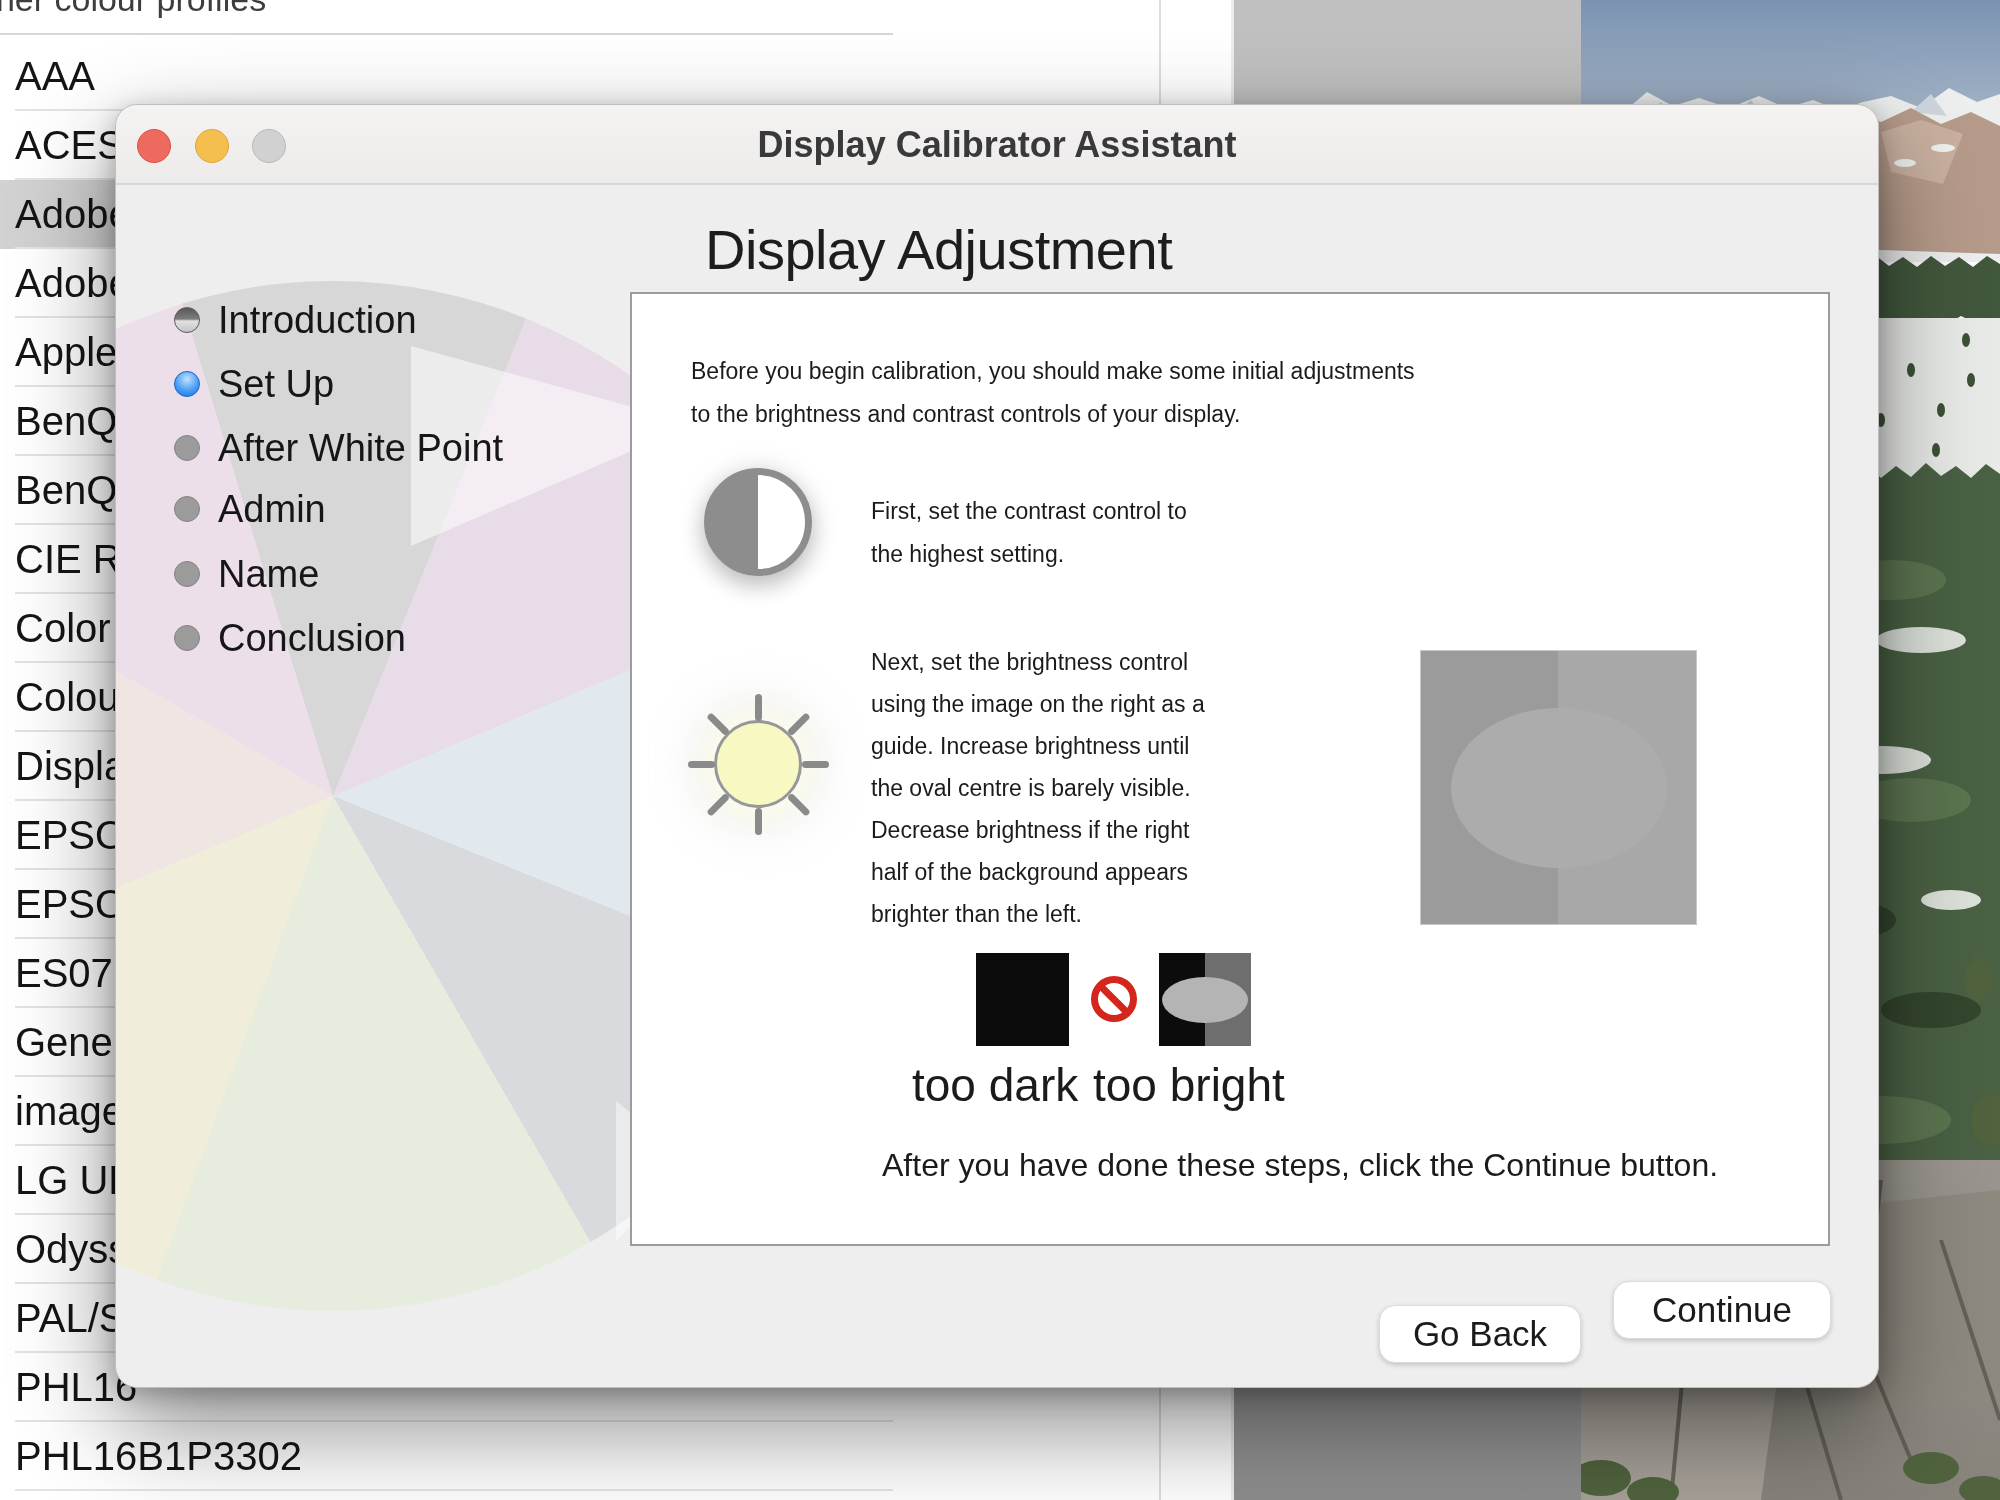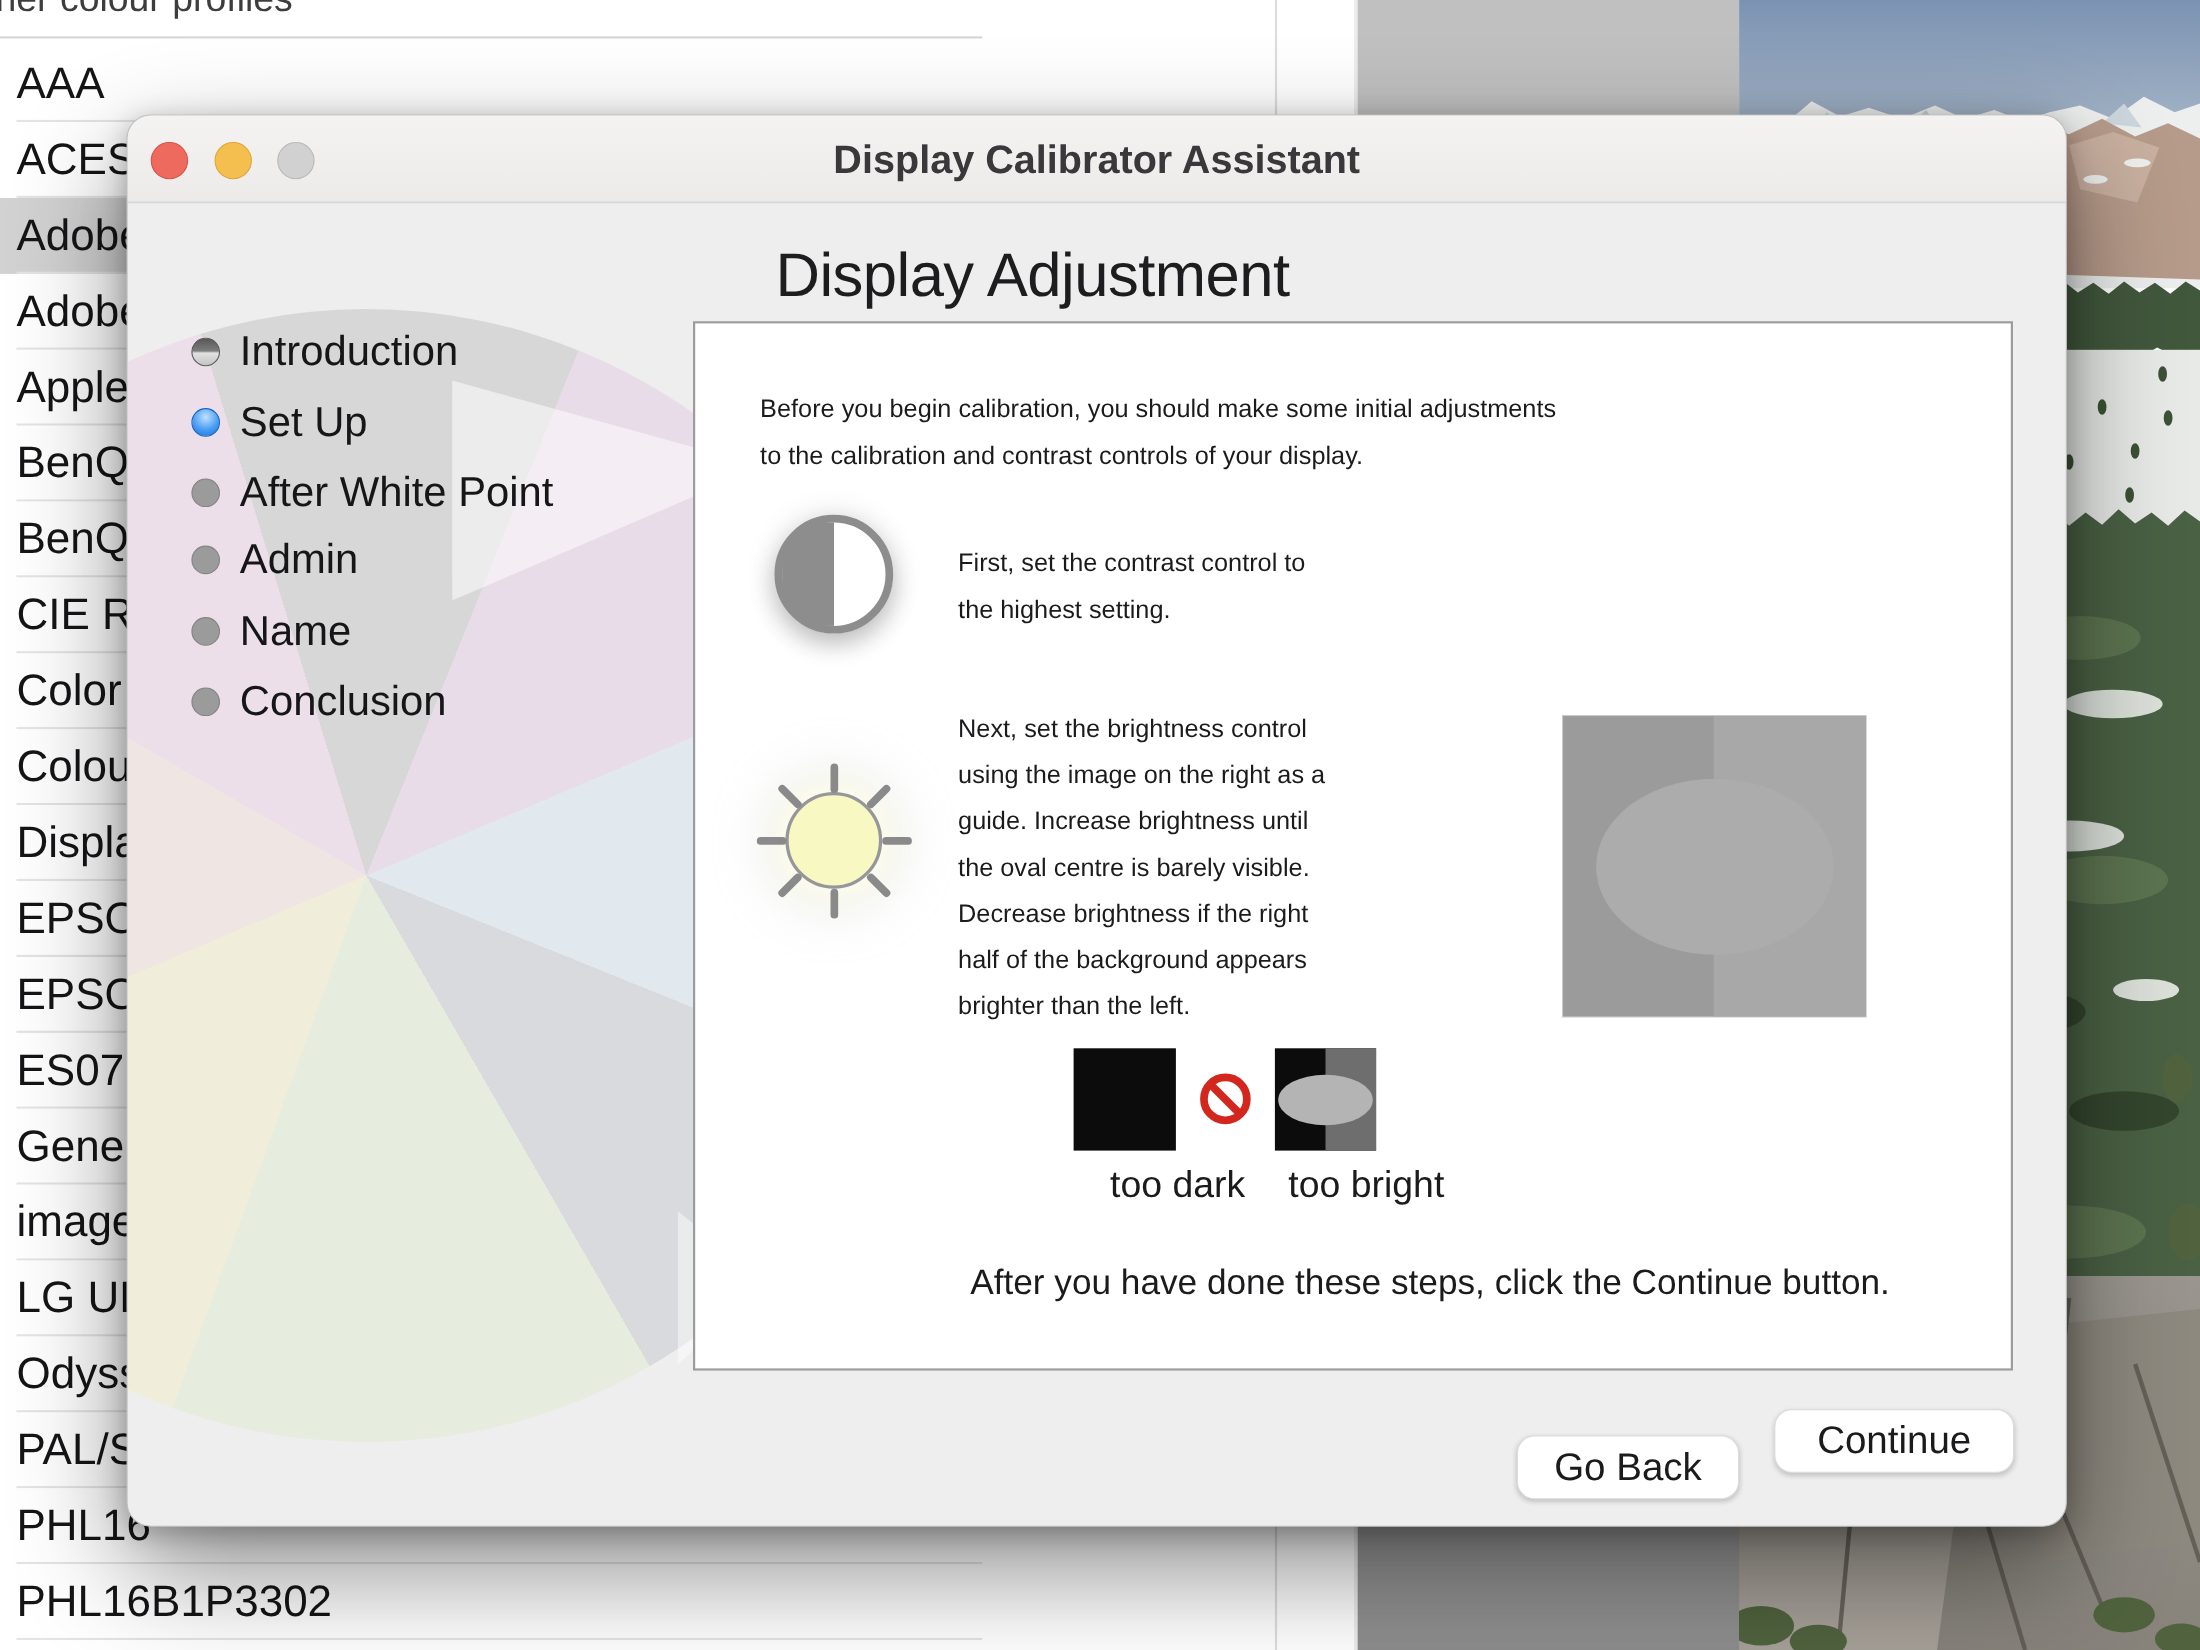--- a/index.html
+++ b/index.html
@@ -101,21 +101,21 @@
   
   .sq-dark{position:absolute;left:346px;top:661px;width:93px;height:93px;background:#0c0c0c;}
   .no-sign{position:absolute;left:461px;top:684px;width:46px;height:46px;border:7px solid #d3261c;
       border-radius:50%;}
   .no-sign::after{content:'';position:absolute;left:-6px;top:12.5px;width:44px;height:7px;
       background:#d3261c;transform:rotate(45deg);}
   .sq-bright{position:absolute;left:529px;top:661px;width:92px;height:93px;background:#0c0c0c;}
   .sq-bright .half{position:absolute;right:0;top:0;width:46px;height:93px;background:#6e6e6e;}
   .sq-bright .oval{position:absolute;left:3px;top:24px;width:86px;height:46px;border-radius:50%;
       background:#b4b4b4;}
-  .mini-label{position:absolute;width:220px;text-align:right;top:766px;font-size:34px;color:#1b1b1d;}
+  .mini-label{position:absolute;width:220px;text-align:left;top:766px;font-size:46px;color:#1b1b1d;}
   .mini-label.dark{left:282px;}
   .mini-label.bright{left:463px;}
 
   
   .btn{position:absolute;top:1176px;height:58px;background:#ffffff;border:1px solid #dcdcdc;
        border-radius:16px;font-size:35px;color:#1b1b1d;text-align:center;line-height:56px;
        box-shadow:0 2px 5px rgba(0,0,0,.18);}
   .btn.back{left:1263px;width:202px;margin-top:24px;}
   .btn.continue{left:1497px;width:218px;}
 </style>
@@ -297,21 +297,21 @@
           <div class="step-label">Conclusion</div>
         </div>
       </div>
 
     <div class="box-fill"></div>
     <div class="box-border"></div>
 
     <div class="box-content">
       <div class="intro-text" id="intro-text">
           <div class="tline">Before you begin calibration, you should make some initial adjustments</div>
-          <div class="tline">to the calibration and contrast controls of your display.</div>
+          <div class="tline">to the brightness and contrast controls of your display.</div>
         </div>
 
       <div class="contrast-icon"></div>
       <div class="contrast-text" id="contrast-text">
           <div class="tline">First, set the contrast control to</div>
           <div class="tline">the highest setting.</div>
         </div>
 
       <div class="sun">
         <div class="sun-disc"></div>

